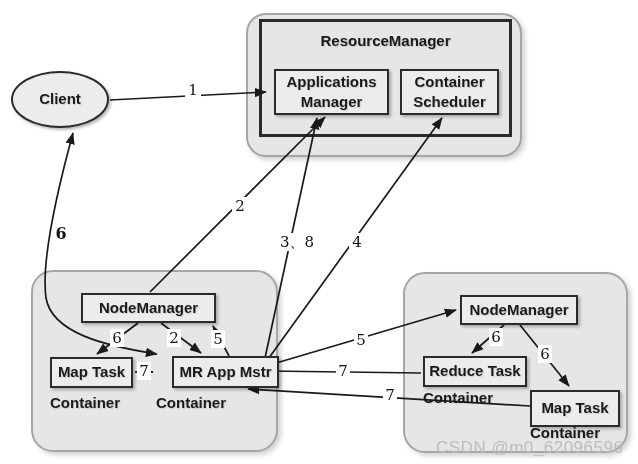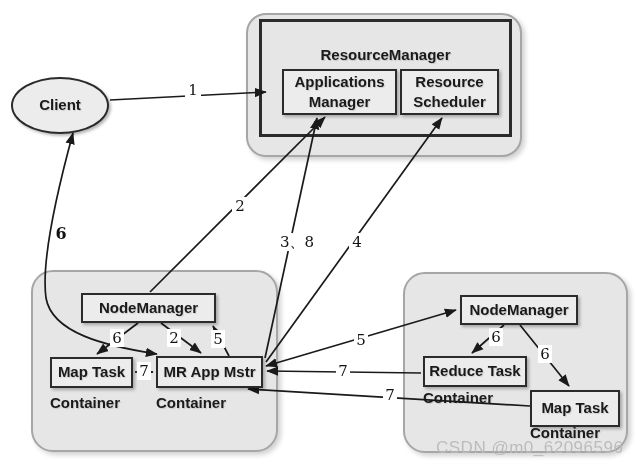--- a/index.html
+++ b/index.html
@@ -10,21 +10,21 @@
   .round-container{
     position:absolute;background:#e6e6e6;border:2px solid #a6a6a6;
     border-radius:20px;box-shadow:3px 3px 5px rgba(0,0,0,0.18);
     box-sizing:border-box;z-index:1;
   }
   .rm-inner{
     position:absolute;background:#e6e6e6;border:3px solid #2b2b2b;
     box-sizing:border-box;z-index:1;text-align:center;
   }
   .rm-title{
-    margin-top:24px;font-size:15px;font-weight:bold;color:#1a1a1a;
+    margin-top:10px;font-size:15px;font-weight:bold;color:#1a1a1a;
     text-shadow:1px 1px 1px rgba(0,0,0,0.15);
   }
   .node-box{
     position:absolute;background:#ececec;border:2px solid #2b2b2b;
     box-sizing:border-box;z-index:3;display:flex;align-items:center;justify-content:center;
     font-size:15px;font-weight:bold;color:#1a1a1a;text-align:center;line-height:1.35;
     box-shadow:2px 2px 3px rgba(0,0,0,0.28);
     text-shadow:1px 1px 1px rgba(0,0,0,0.12);
   }
   .ellipse{
@@ -118,41 +118,41 @@
     <text class="edge-label" x="174" y="343">2</text>
     <text class="edge-label" x="144" y="376">7</text>
     <text class="edge-label" x="361" y="345">5</text>
     <text class="edge-label" x="343" y="376">7</text>
     <text class="edge-label" x="390" y="400">7</text>
     <text class="edge-label" x="496" y="342">6</text>
     <text class="edge-label" x="545" y="359">6</text>
     <text class="edge-label bold" x="61" y="239">6</text>
   </svg>
 
-  <div class="node-box ellipse" style="left:11px;top:77px;width:98px;height:57px;">
+  <div class="node-box ellipse" style="left:11px;top:71px;width:98px;height:57px;">
     <span>Client</span>
   </div>
 
-  <div class="node-box" style="left:282px;top:69px;width:115px;height:46px;">
+  <div class="node-box" style="left:274px;top:69px;width:115px;height:46px;">
     <span>Applications Manager</span>
   </div>
 
   <div class="node-box" style="left:400px;top:69px;width:99px;height:46px;">
-    <span>Resource Scheduler</span>
+    <span>Container Scheduler</span>
   </div>
 
   <div class="node-box" style="left:81px;top:293px;width:135px;height:30px;">
     <span>NodeManager</span>
   </div>
 
   <div class="node-box" style="left:50px;top:357px;width:83px;height:31px;">
     <span>Map Task</span>
   </div>
 
-  <div class="node-box" style="left:156px;top:356px;width:107px;height:32px;">
+  <div class="node-box" style="left:172px;top:356px;width:107px;height:32px;">
     <span>MR App Mstr</span>
   </div>
 
   <div class="container-caption" style="left:50px;top:394px;width:83px;">Container</div>
   <div class="container-caption" style="left:156px;top:394px;width:107px;">Container</div>
 
   <div class="node-box" style="left:460px;top:295px;width:118px;height:30px;">
     <span>NodeManager</span>
   </div>
 

